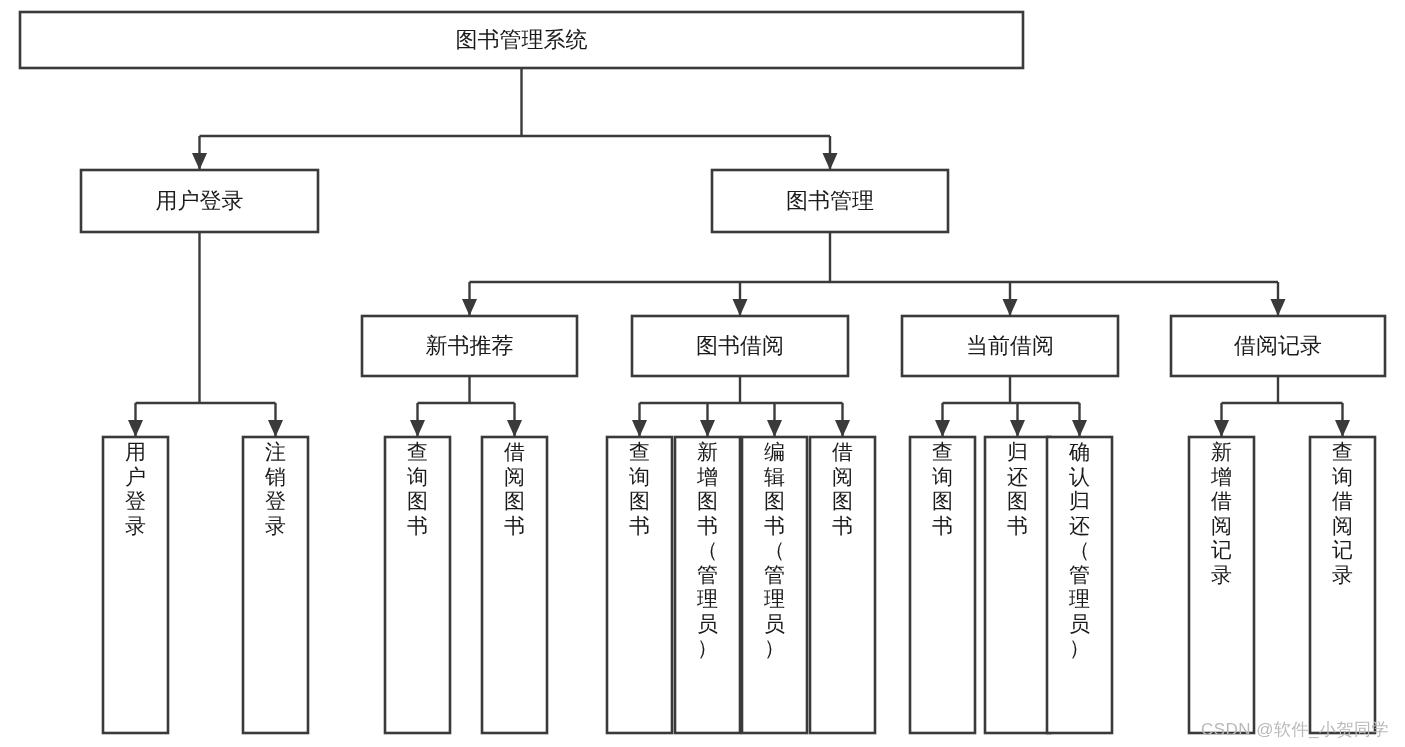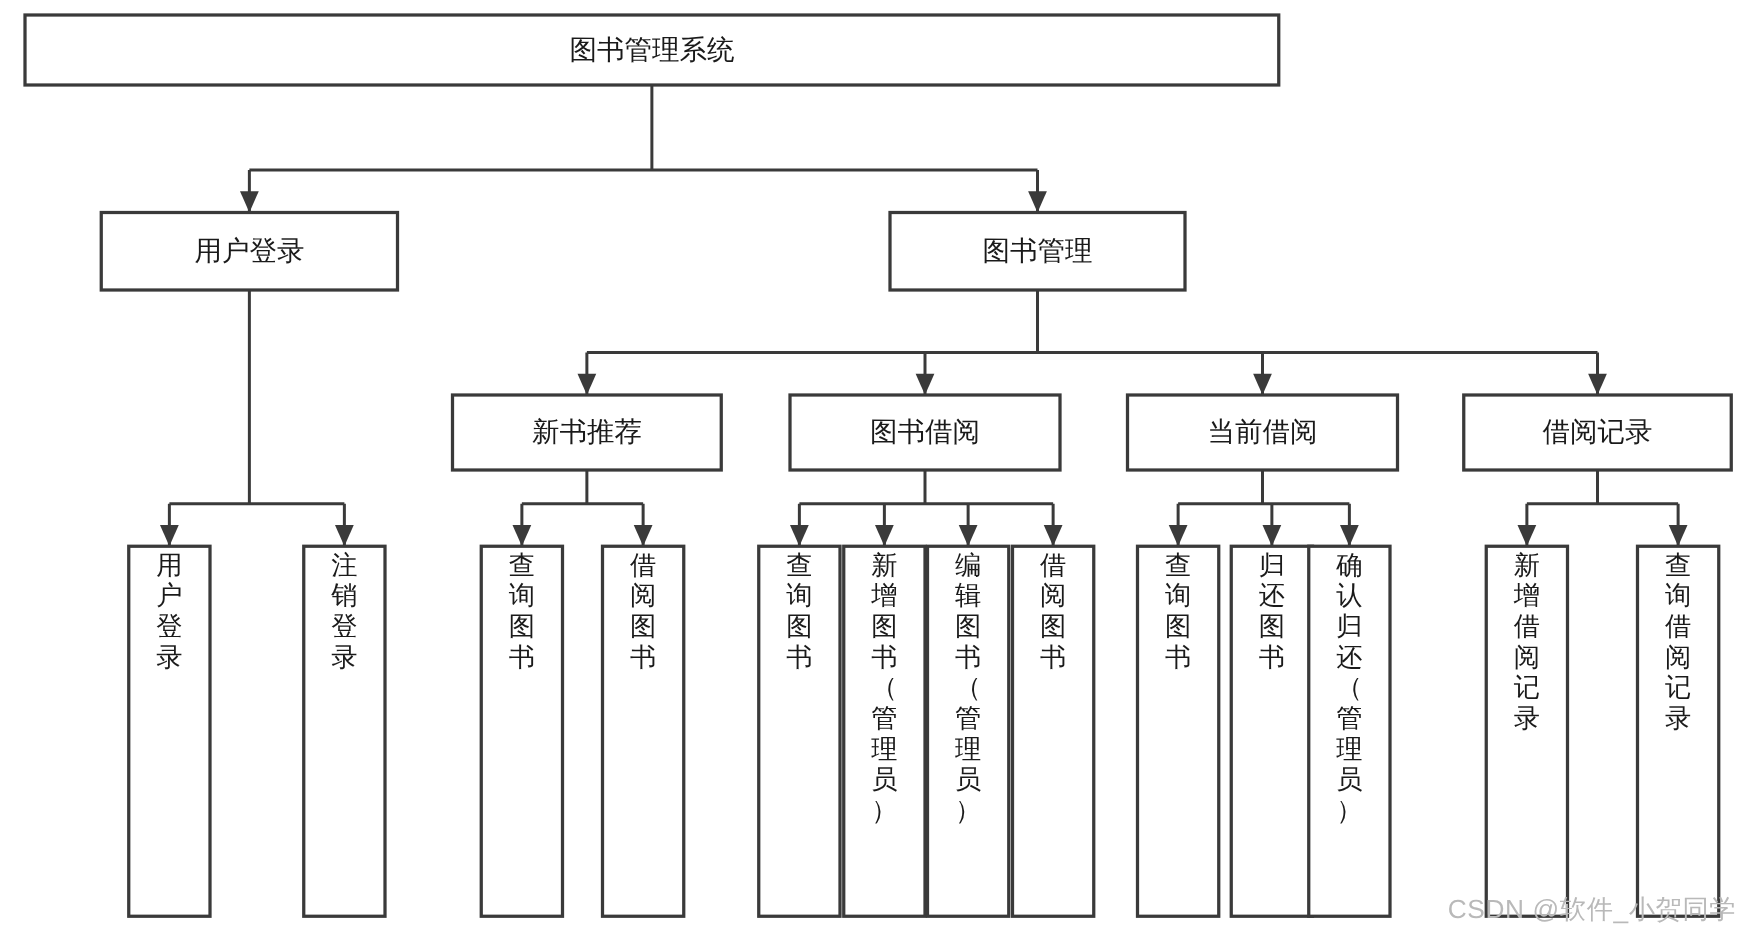--- a/index.html
+++ b/index.html
@@ -54,21 +54,21 @@
   }
   .arrow-head {
     fill: #3a3a3a;
     stroke: none;
   }
   .watermark {
     position: absolute;
     right: 16px;
     bottom: 6px;
     font-family: "Liberation Sans", "DejaVu Sans", sans-serif;
-    font-size: 21px;
+    font-size: 17px;
     color: #b9b9b9;
     white-space: nowrap;
     letter-spacing: 0.5px;
     user-select: none;
   }
 </style>
 </head>
 <body>
 
 <div id="diagram-root">

